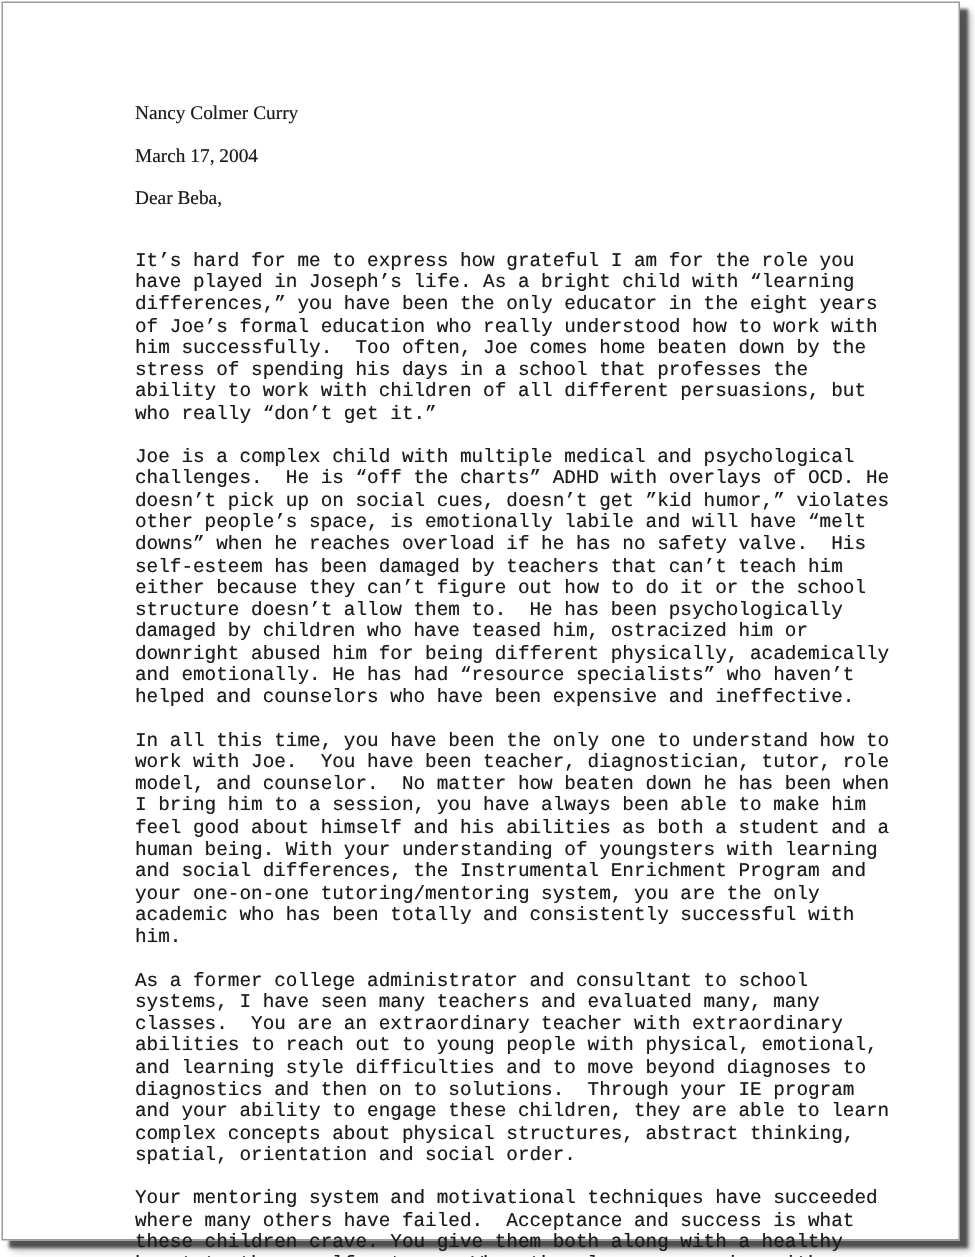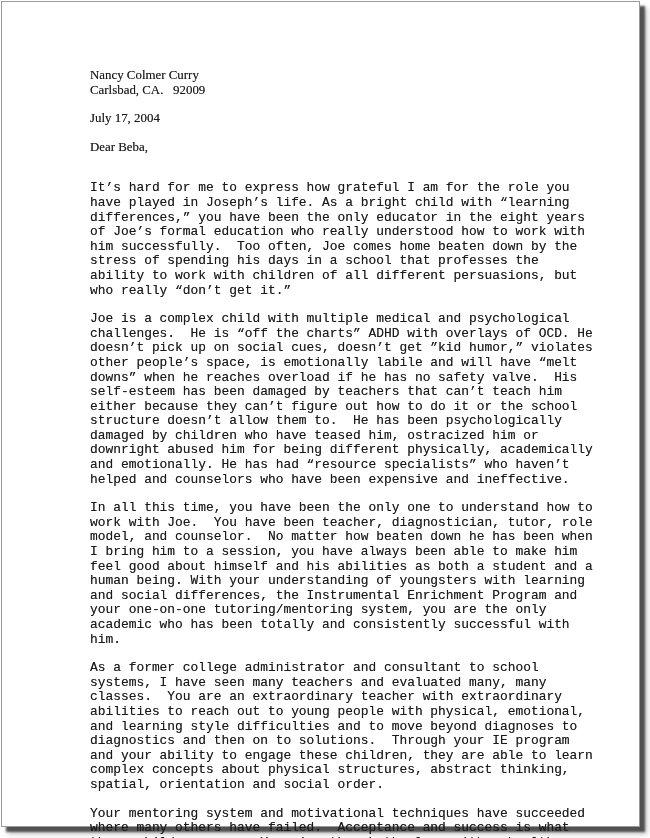--- a/index.html
+++ b/index.html
@@ -59,24 +59,23 @@
 </style>
 </head>
 <body>
 
 <div class="scan-bg">
   <div class="page">
     <div class="content">
 
       <div class="sender-block">
         <div class="sender-line">Nancy Colmer Curry</div>
-        <div class="sender-line">Carlsbad, CA.   92009</div>
       </div>
 
-      <div class="date-line">July 17, 2004</div>
+      <div class="date-line">March 17, 2004</div>
 
       <div class="salutation-line">Dear Beba,</div>
 
       <p class="para">It’s hard for me to express how grateful I am for the role you have played in Joseph’s life. As a bright child with “learning differences,” you have been the only educator in the eight years of Joe’s formal education who really understood how to work with him successfully.  Too often, Joe comes home beaten down by the stress of spending his days in a school that professes the ability to work with children of all different persuasions, but who really “don’t get it.”</p>
       <p class="para">Joe is a complex child with multiple medical and psychological challenges.  He is “off the charts” ADHD with overlays of OCD. He doesn’t pick up on social cues, doesn’t get ”kid humor,” violates other people’s space, is emotionally labile and will have “melt downs” when he reaches overload if he has no safety valve.  His self-esteem has been damaged by teachers that can’t teach him either because they can’t figure out how to do it or the school structure doesn’t allow them to.  He has been psychologically damaged by children who have teased him, ostracized him or downright abused him for being different physically, academically and emotionally. He has had “resource specialists” who haven’t helped and counselors who have been expensive and ineffective.</p>
       <p class="para">In all this time, you have been the only one to understand how to work with Joe.  You have been teacher, diagnostician, tutor, role model, and counselor.  No matter how beaten down he has been when I bring him to a session, you have always been able to make him feel good about himself and his abilities as both a student and a human being. With your understanding of youngsters with learning and social differences, the Instrumental Enrichment Program and your one-on-one tutoring/mentoring system, you are the only academic who has been totally and consistently successful with him.</p>
       <p class="para">As a former college administrator and consultant to school systems, I have seen many teachers and evaluated many, many classes.  You are an extraordinary teacher with extraordinary abilities to reach out to young people with physical, emotional, and learning style difficulties and to move beyond diagnoses to diagnostics and then on to solutions.  Through your IE program and your ability to engage these children, they are able to learn complex concepts about physical structures, abstract thinking, spatial, orientation and social order.</p>
       <p class="para">Your mentoring system and motivational techniques have succeeded where many others have failed.  Acceptance and success is what these children crave. You give them both along with a healthy boost to there self esteem.  When they leave a session with you, they believe in themselves and their abilities again.</p>
 
     </div>

